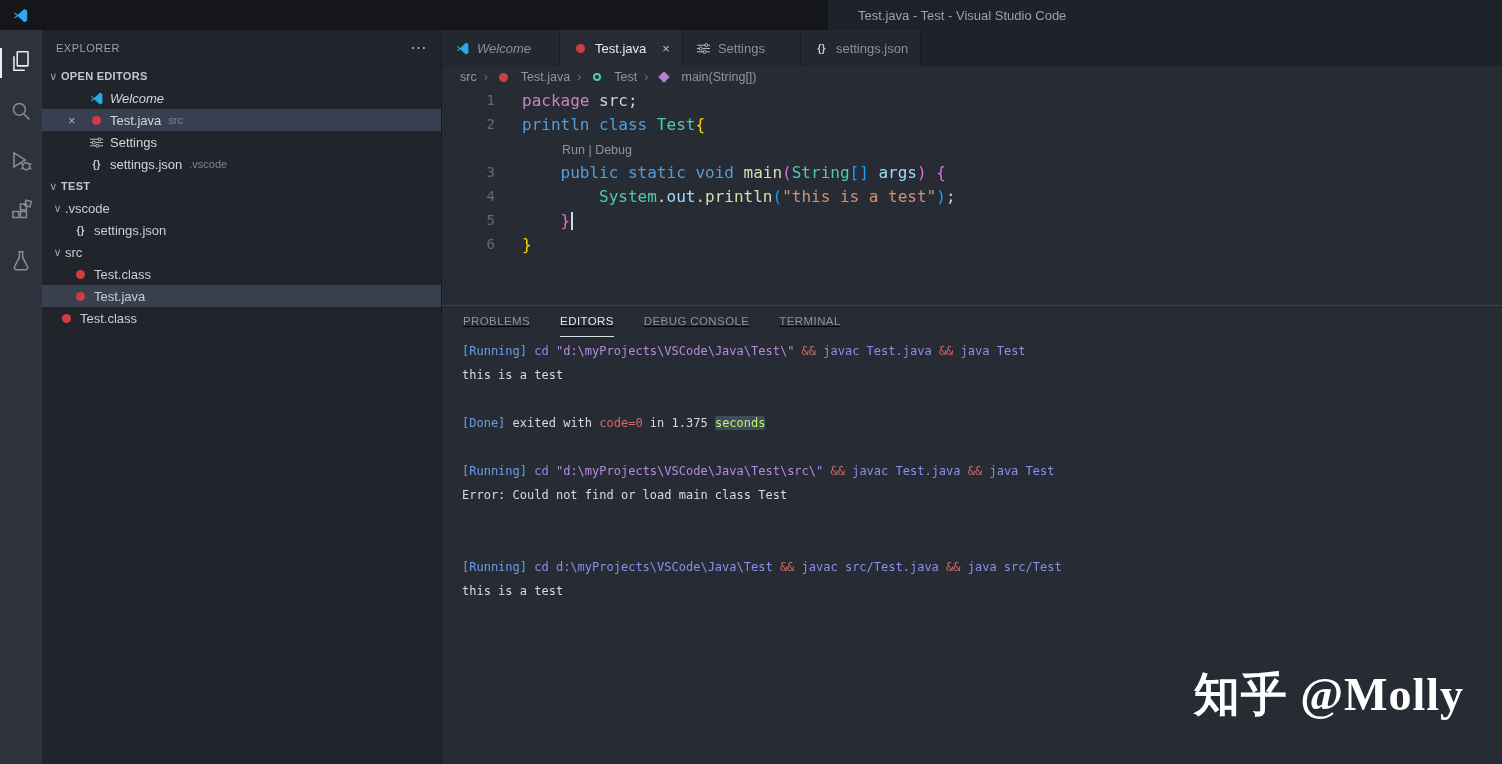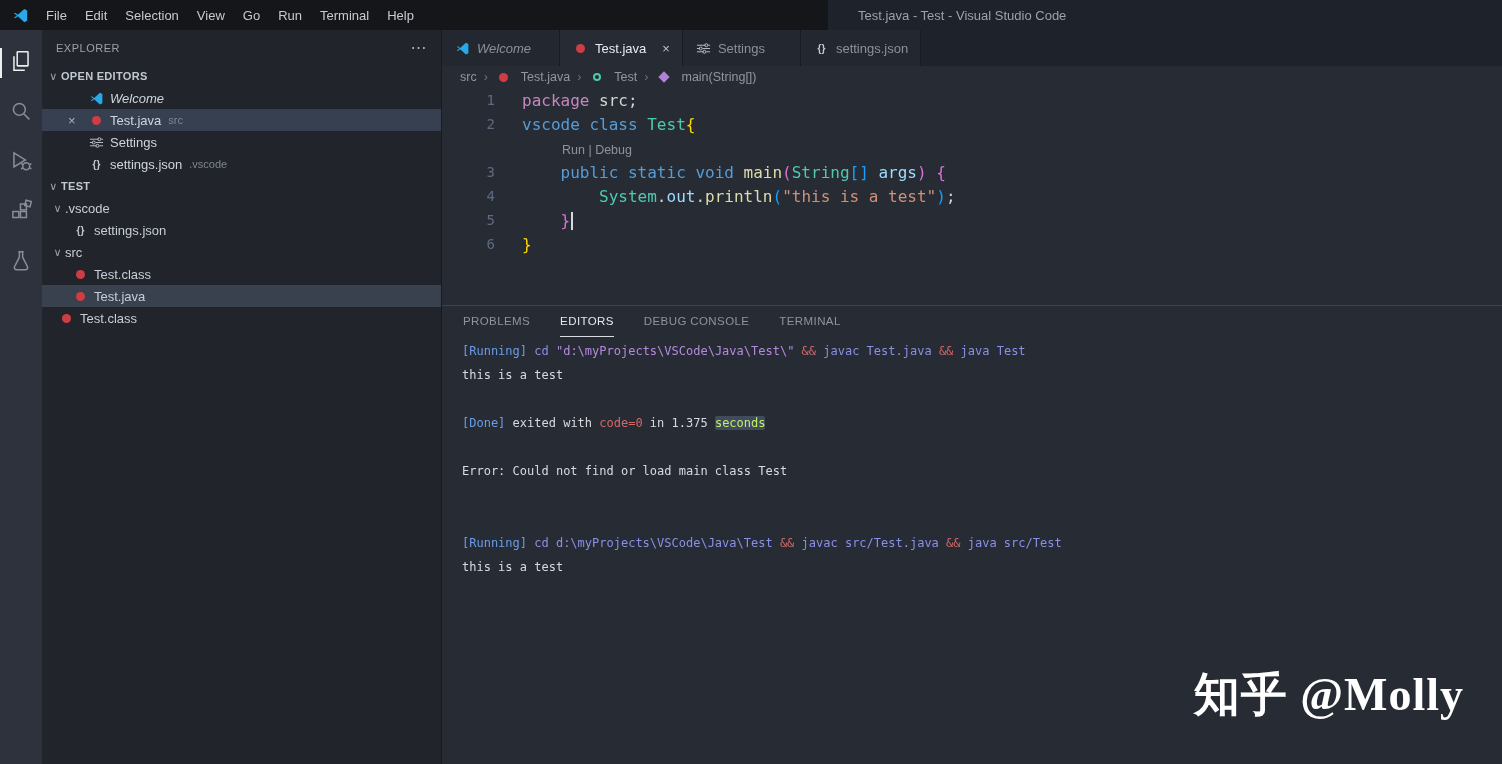--- a/index.html
+++ b/index.html
@@ -78,21 +78,21 @@
   .tok-plain { color:#d4d4d4; } .tok-b1 { color:#ffd700; }
   .tok-b2 { color:#da70d6; }    .tok-b3 { color:#179fff; }
   .codelens { font-family:"Liberation Sans", sans-serif; font-size:12.5px; color:#8b939e;
     margin-left:40px; }
   .cl-link { color:#8b939e; text-decoration:none; cursor:pointer; }
   .cursor { display:inline-block; width:2px; height:18px; background:#d4d8e0;
     vertical-align:text-bottom; margin-left:1px; }
 
   
   .panel { flex:0 0 459px; border-top:1px solid #3b4250; display:flex; flex-direction:column; }
-  .panel-tabs { flex:0 0 31px; display:flex; align-items:stretch; padding-left:21px; gap:30px; }
+  .panel-tabs { flex:0 0 31px; display:flex; align-items:stretch; padding-left:21px; gap:30px;text-decoration:underline; }
   .panel-tab { font-size:11.5px; letter-spacing:.4px; color:#8d949e; display:flex;
     align-items:center; border-bottom:1px solid transparent; cursor:pointer; }
   .panel-tab.active { color:#e6e9ee; border-bottom-color:#d7dbe2; }
   .output { flex:1; font-family:"DejaVu Sans Mono", monospace; font-size:12px;
     padding:2px 0 0 20px; overflow:hidden; }
   .out-line { height:24px; line-height:24px; white-space:pre; }
   .out-info { color:#6a9ce8; }
   .out-cmd { color:#8a8fe8; }
   .out-str { color:#b48ae0; }
   .out-red { color:#d16969; }
@@ -107,30 +107,20 @@
 
 <div class="window">
 
   <div class="titlebar">
     <div class="tb-shade"></div>
     <span class="vscode-logo">
       <svg viewBox="0 0 24 24" width="17" height="17">
           <path fill="#2aa9e8" d="M17.4 2.8L8.2 11 4.6 8.2l-1.7.9 4 3-4 3 1.7.9 3.6-2.8 9.2 8.2 4-2V4.8z"></path>
         </svg>
     </span>
-    <nav class="menus" id="menubar">
-        <span class="menu-item">File</span>
-        <span class="menu-item">Edit</span>
-        <span class="menu-item">Selection</span>
-        <span class="menu-item">View</span>
-        <span class="menu-item">Go</span>
-        <span class="menu-item">Run</span>
-        <span class="menu-item">Terminal</span>
-        <span class="menu-item">Help</span>
-      </nav>
     <div class="tb-title">Test.java - Test - Visual Studio Code</div>
   </div>
 
   <div class="main">
 
     <div class="activitybar">
       <div class="ab-item active">
         <span>
           <svg viewBox="0 0 24 24" width="26" height="26">
               <rect x="8.5" y="3.5" width="10" height="13" rx="0.5"></rect>
@@ -317,21 +307,21 @@
             <span class="bc-label">main(String[])</span>
           </span>
         </div>
       <div class="code" id="code">
           <div class="code-line">
             <span class="gutter">1</span>
             <span class="code-content"><span class="tok-kwpink">package </span><span class="tok-plain">src</span><span class="tok-plain">;</span></span>
           </div>
           <div class="code-line">
             <span class="gutter">2</span>
-            <span class="code-content"><span class="tok-kwblue">vscode class </span><span class="tok-type">Test</span><span class="tok-b1">{</span></span>
+            <span class="code-content"><span class="tok-kwblue">println class </span><span class="tok-type">Test</span><span class="tok-b1">{</span></span>
           </div>
           <div class="code-line">
             <span class="gutter"></span>
             <span class="code-content"><span class="codelens"><a class="cl-link">Run</a><span class="cl-sep"> | </span><a class="cl-link">Debug</a></span></span>
           </div>
           <div class="code-line">
             <span class="gutter">3</span>
             <span class="code-content"><span class="tok-plain">    </span><span class="tok-kwblue">public static void </span><span class="tok-fn">main</span><span class="tok-b2">(</span><span class="tok-type">String</span><span class="tok-b3">[]</span><span class="tok-plain"> </span><span class="tok-var">args</span><span class="tok-b2">)</span><span class="tok-plain"> </span><span class="tok-b2">{</span></span>
           </div>
           <div class="code-line">
@@ -353,20 +343,21 @@
             <span class="panel-tab active">EDITORS</span>
             <span class="panel-tab">DEBUG CONSOLE</span>
             <span class="panel-tab">TERMINAL</span>
           </div>
         <div class="output" id="output">
             <div class="out-line"><span class="out-info">[Running] </span><span class="out-cmd">cd </span><span class="out-str">"d:\myProjects\VSCode\Java\Test\"</span><span class="out-plain"> </span><span class="out-red">&amp;&amp;</span><span class="out-cmd"> javac Test.java </span><span class="out-red">&amp;&amp;</span><span class="out-cmd"> java Test</span></div>
             <div class="out-line"><span class="out-plain">this is a test</span></div>
             <div class="out-line">&nbsp;</div>
             <div class="out-line"><span class="out-info">[Done]</span><span class="out-plain"> exited with </span><span class="out-red">code=0</span><span class="out-plain"> in </span><span class="out-plain">1.375 </span><span class="out-hl">seconds</span></div>
             <div class="out-line">&nbsp;</div>
+            <div class="out-line"><span class="out-info">[Running] </span><span class="out-cmd">cd </span><span class="out-str">"d:\myProjects\VSCode\Java\Test\src\"</span><span class="out-plain"> </span><span class="out-red">&amp;&amp;</span><span class="out-cmd"> javac Test.java </span><span class="out-red">&amp;&amp;</span><span class="out-cmd"> java Test</span></div>
             <div class="out-line"><span class="out-plain">Error: Could not find or load main class Test</span></div>
             <div class="out-line">&nbsp;</div>
             <div class="out-line">&nbsp;</div>
             <div class="out-line"><span class="out-info">[Running] </span><span class="out-cmd">cd d:\myProjects\VSCode\Java\Test </span><span class="out-red">&amp;&amp;</span><span class="out-cmd"> javac src/Test.java </span><span class="out-red">&amp;&amp;</span><span class="out-cmd"> java src/Test</span></div>
             <div class="out-line"><span class="out-plain">this is a test</span></div>
             <div class="out-line">&nbsp;</div>
           </div>
       </div>
       <div class="watermark">知乎 @Molly</div>
     </div>

